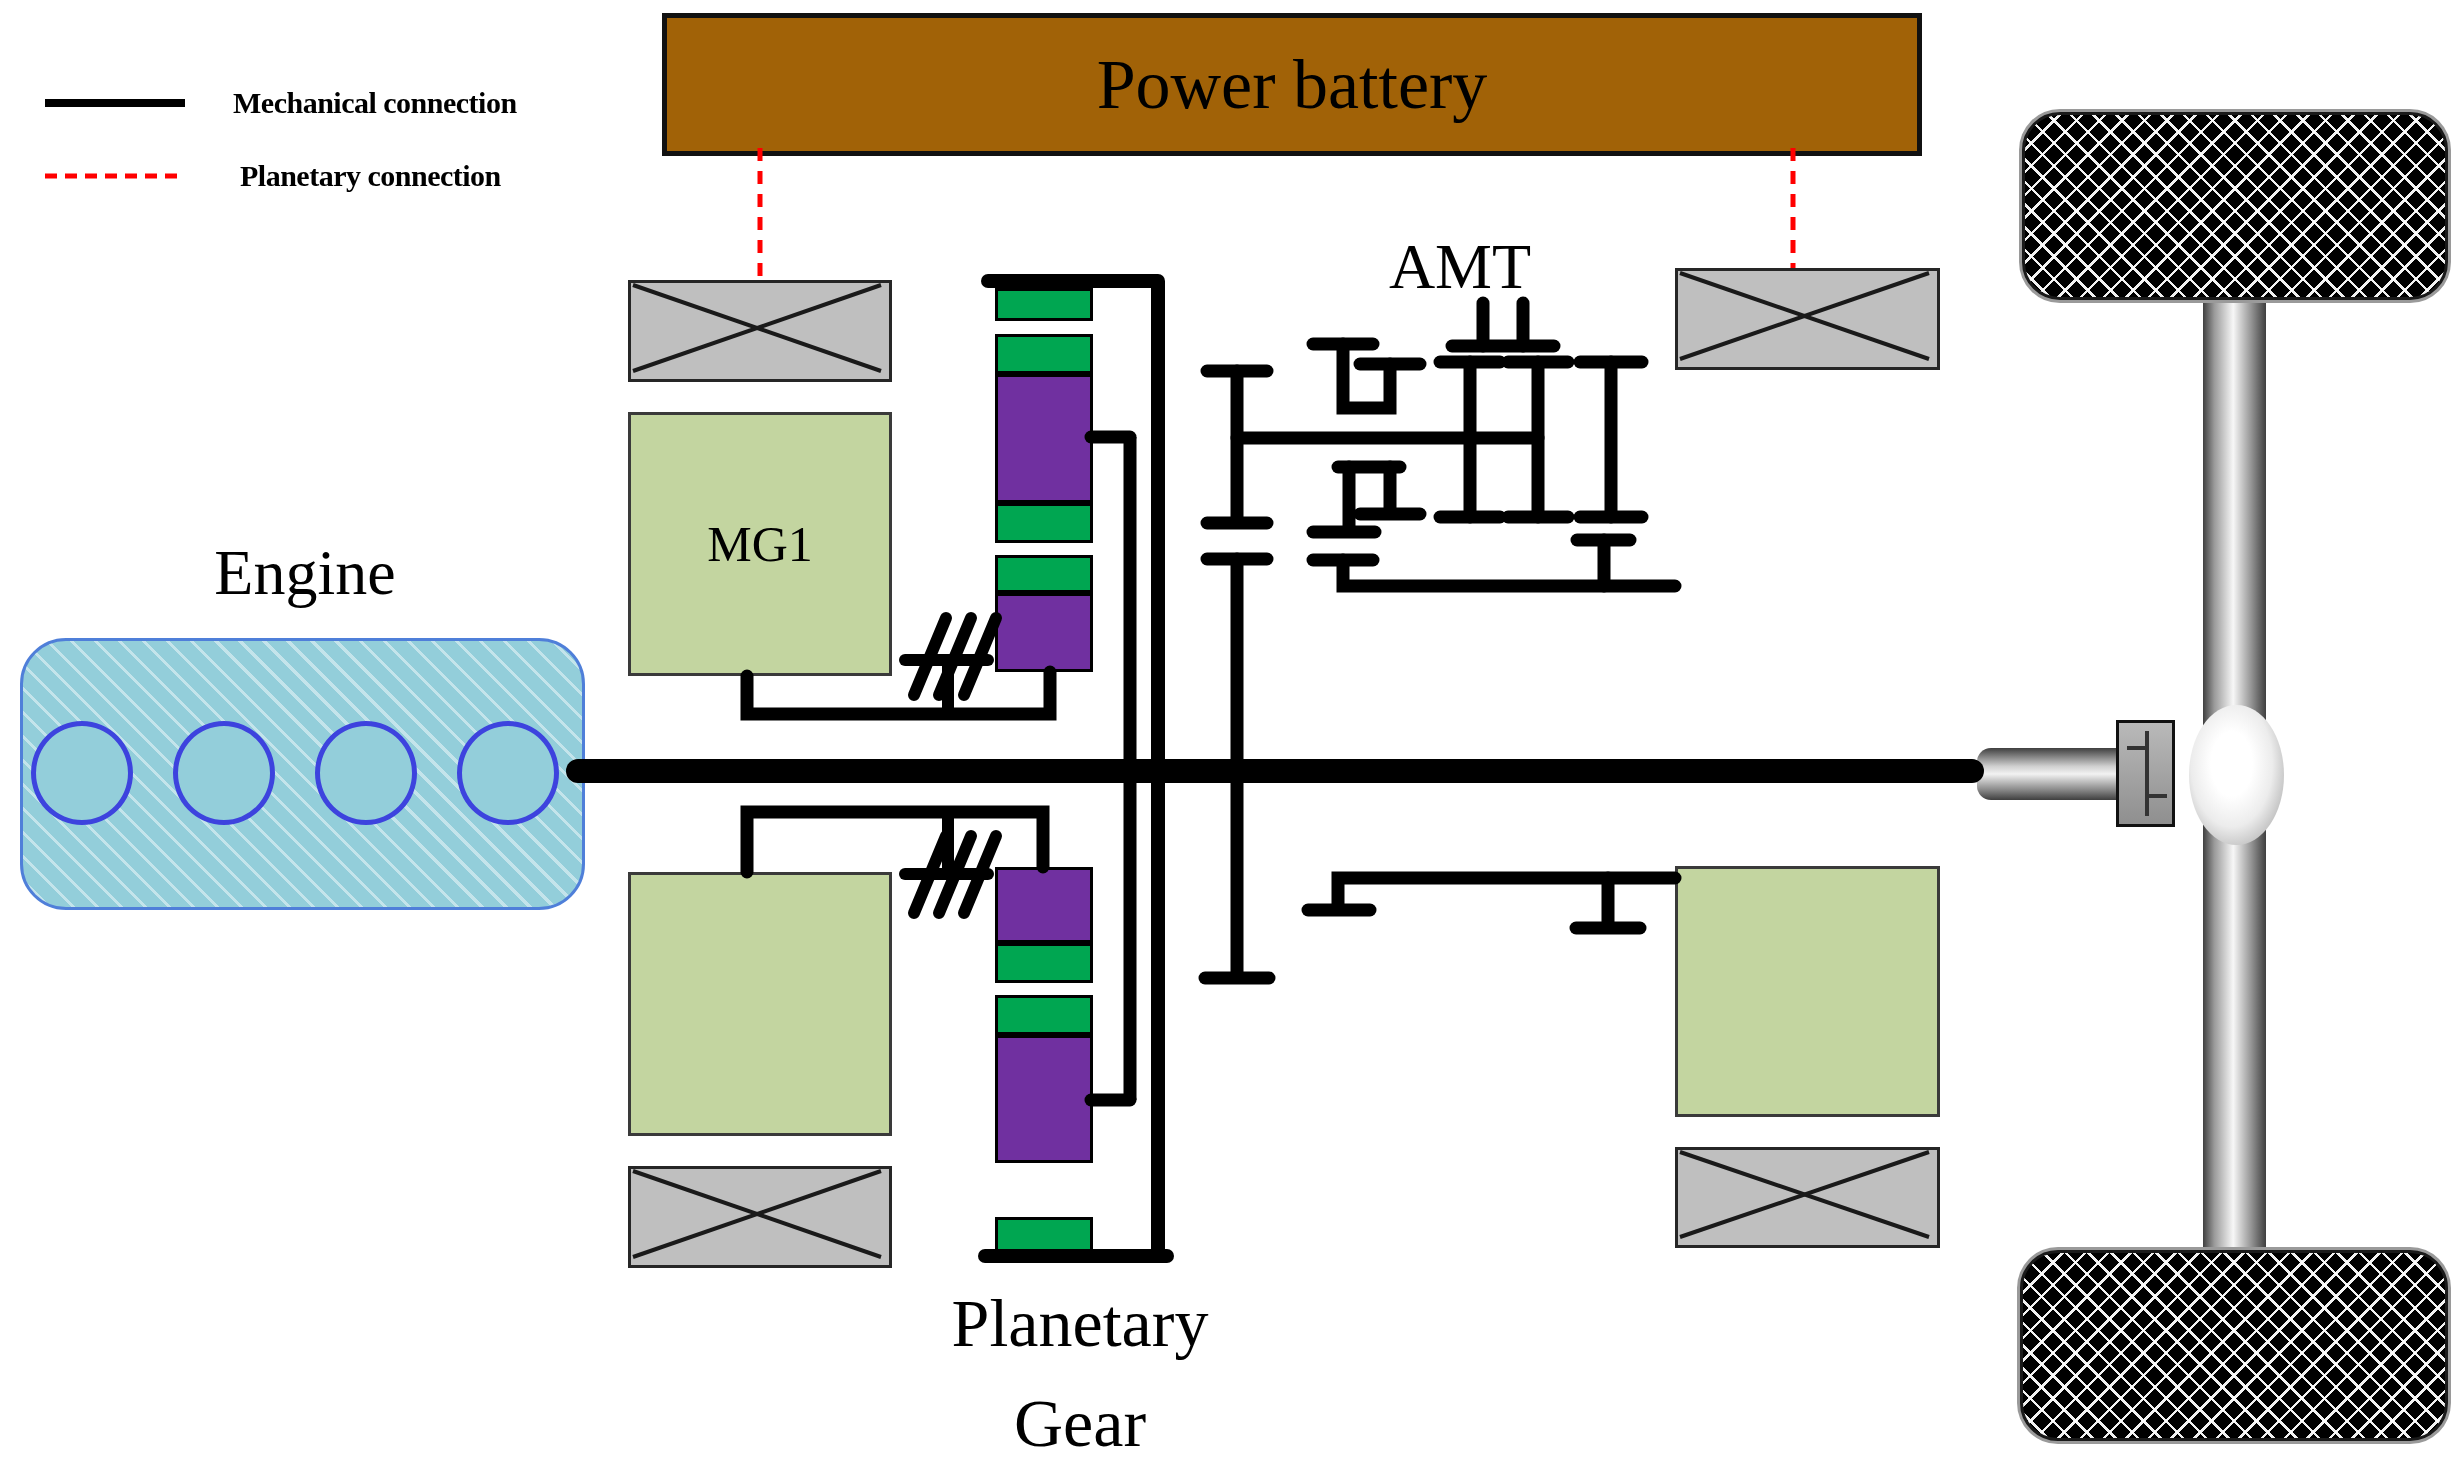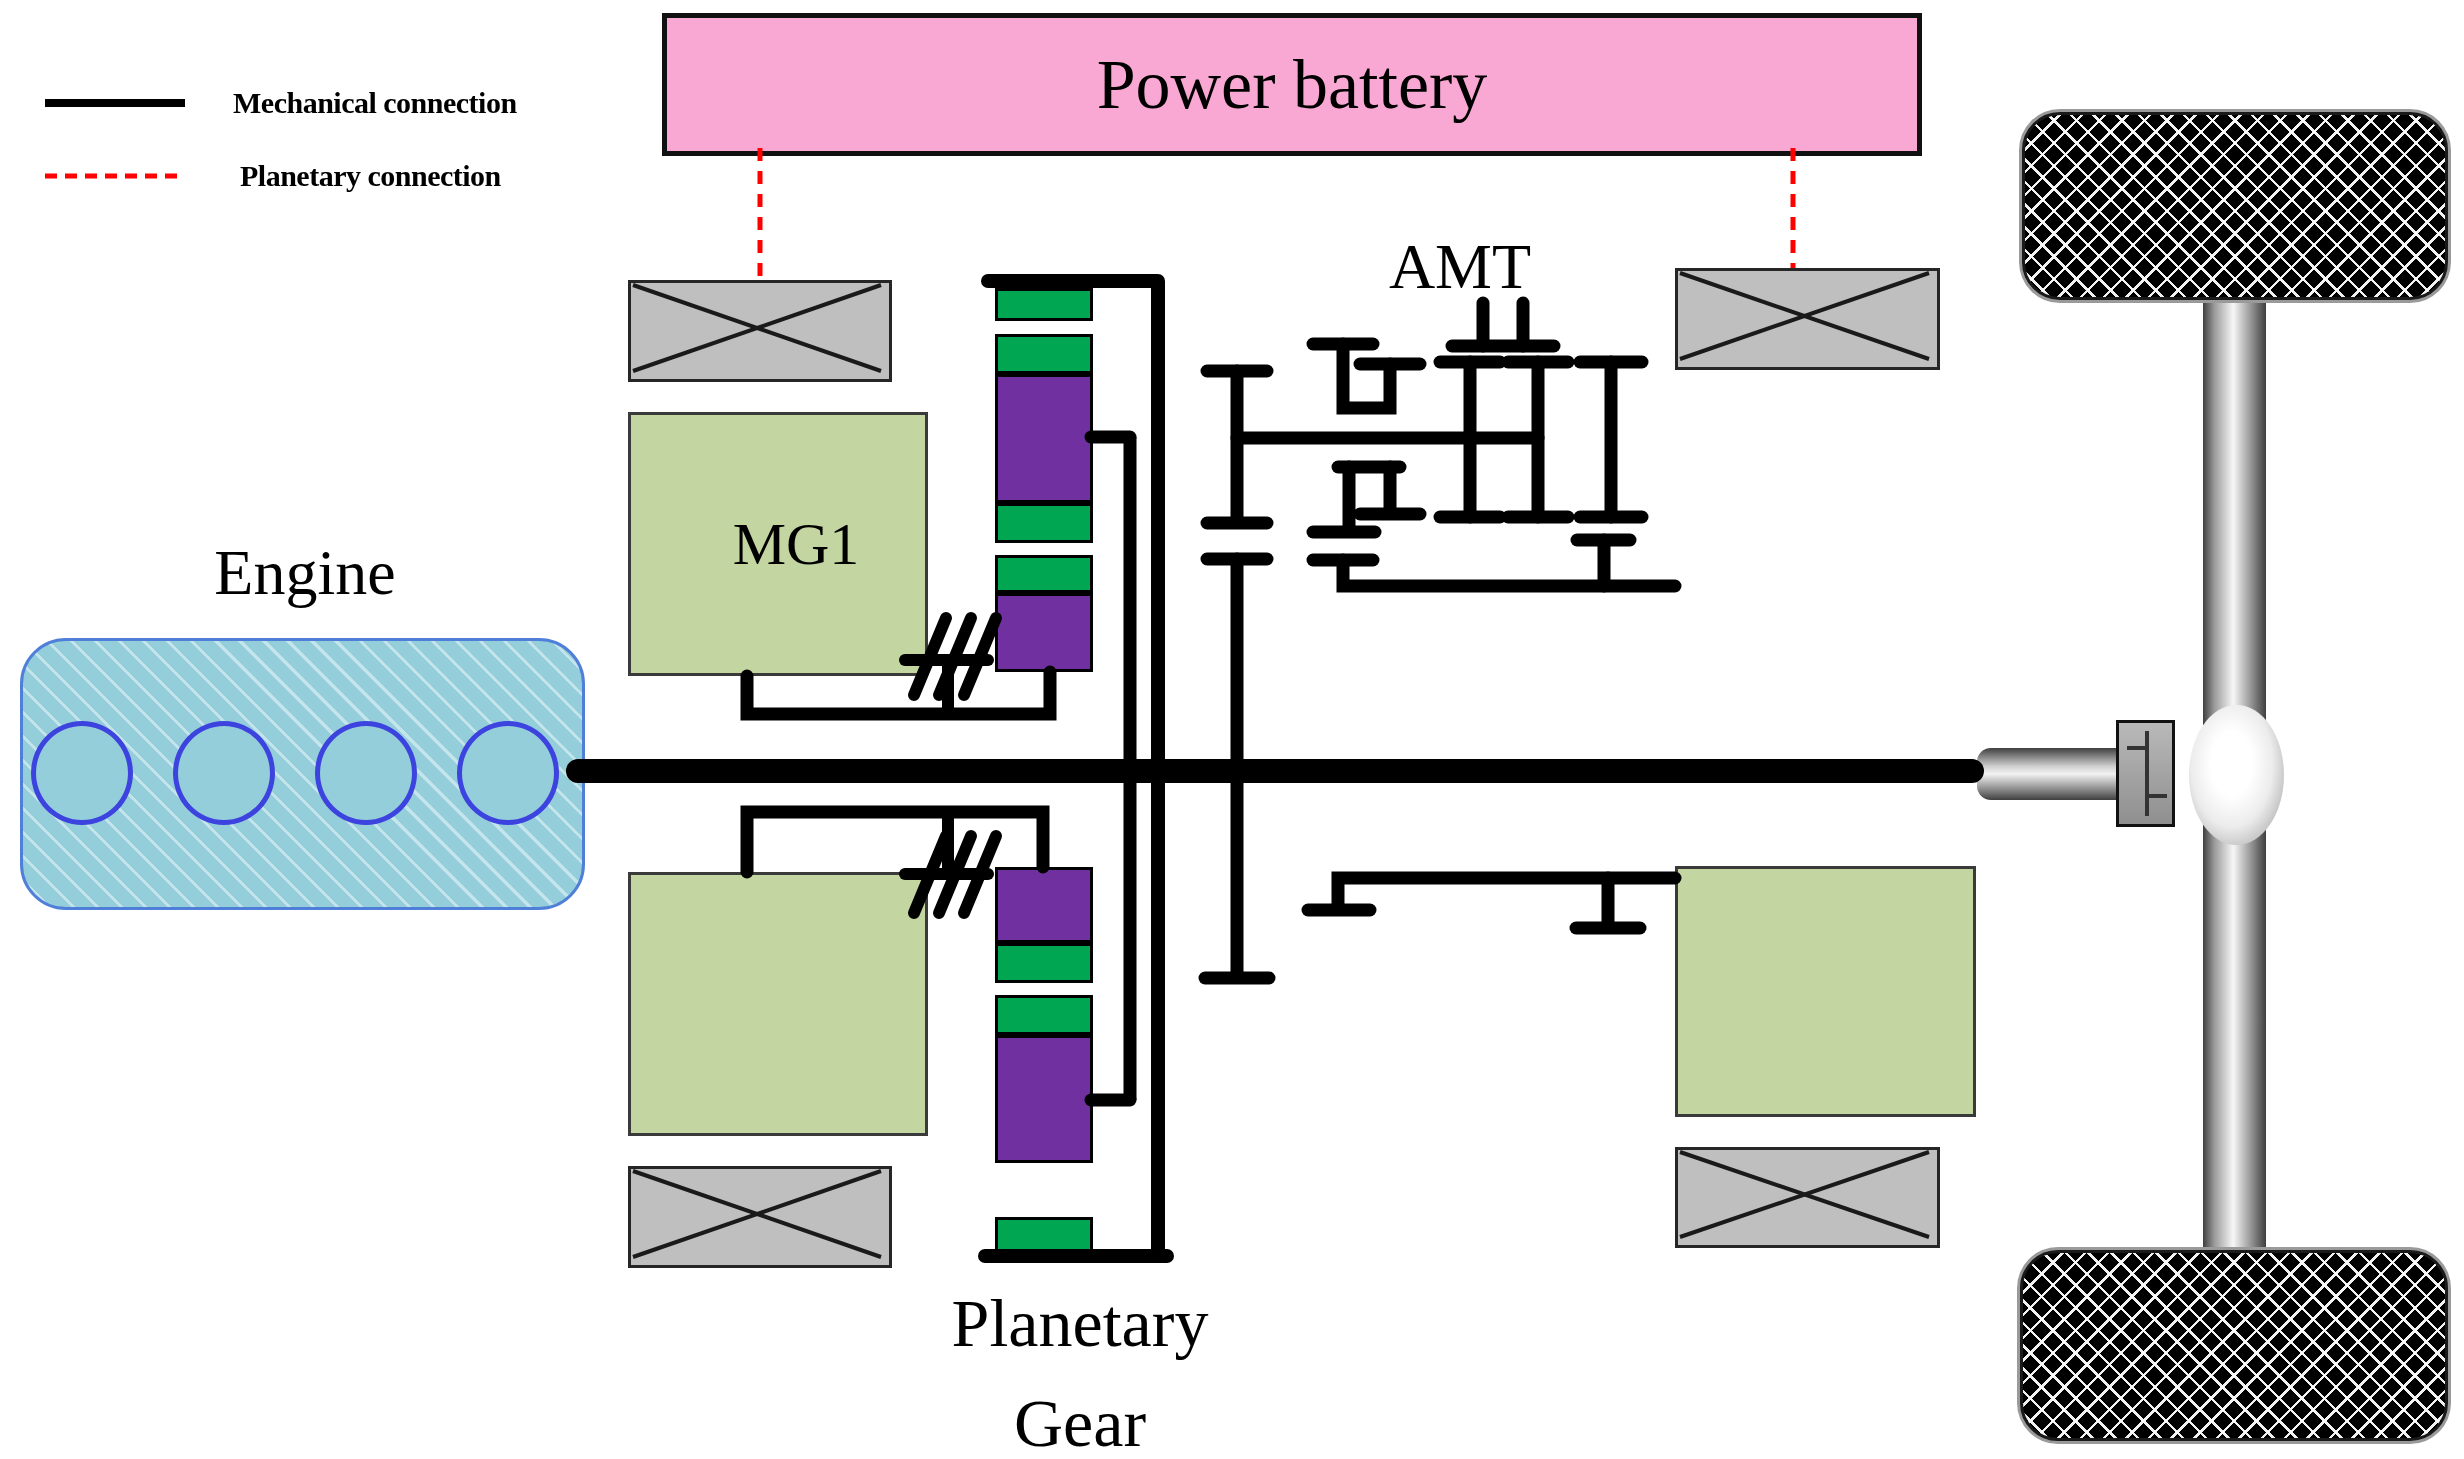--- a/index.html
+++ b/index.html
@@ -2,25 +2,25 @@
 <html><head>
 <meta charset="utf-8">
 <style>
   html,body{margin:0;padding:0;background:#fff;}
   .canvas{position:relative;width:2464px;height:1459px;background:#ffffff;overflow:hidden;
           font-family:"Liberation Serif", serif;color:#000;}
   .abs{position:absolute;}
   .lbl{position:absolute;white-space:nowrap;color:#000;}
 
   
-  .battery{left:662px;top:13px;width:1250px;height:133px;background:#f9a8d4;border:5px solid #111;
+  .battery{left:662px;top:13px;width:1250px;height:133px;background:#a16207;border:5px solid #111;
            display:flex;align-items:center;justify-content:center;font-size:70px;}
   .invbox{background:#bfbfbf;border:3px solid #262626;}
   .mgbox{background:#c3d5a0;border:3px solid #3a3a3a;display:flex;align-items:center;justify-content:center;
-         font-size:60px;padding-left:36px;}
+         font-size:50px;}
   .inv-tl{left:628px;top:280px;width:258px;height:96px;}
   .inv-bl{left:628px;top:1166px;width:258px;height:96px;}
   .inv-tr{left:1675px;top:268px;width:259px;height:96px;}
   .inv-br{left:1675px;top:1147px;width:259px;height:95px;}
   .mg1-top{left:628px;top:412px;width:258px;height:258px;}
   .mg1-bot{left:628px;top:872px;width:258px;height:258px;}
   .mg2-top{left:1675px;top:398px;width:259px;height:258px;}
   .mg2-bot{left:1675px;top:866px;width:259px;height:245px;}
 
   

